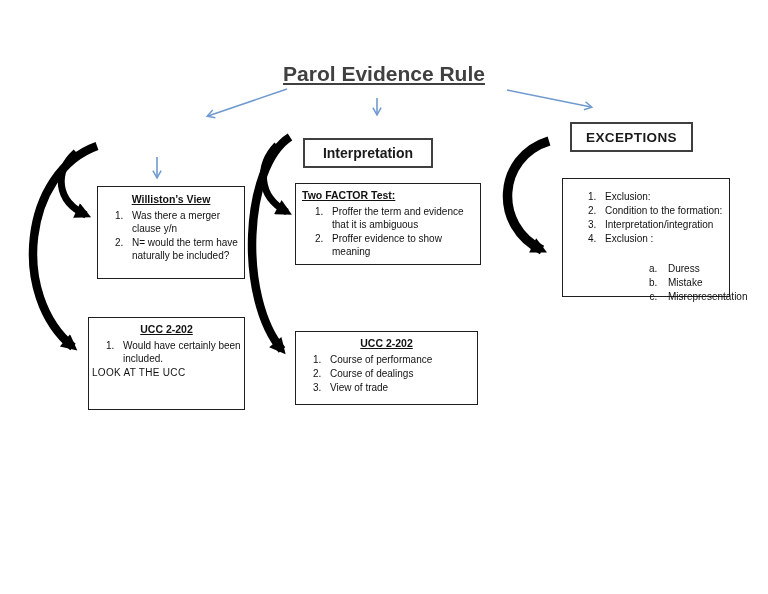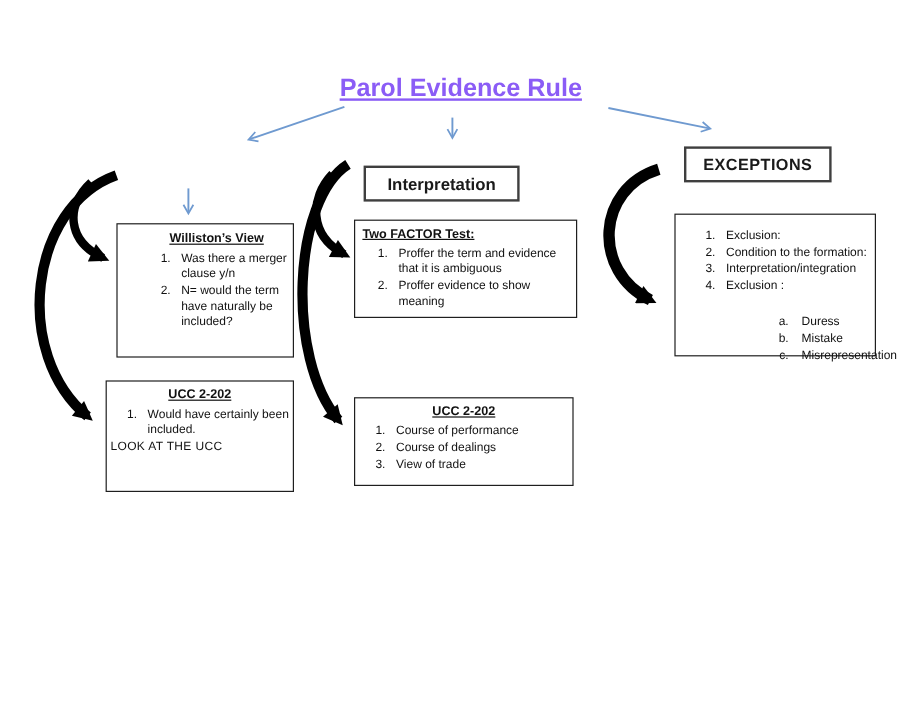--- a/index.html
+++ b/index.html
@@ -2,42 +2,42 @@
 <html><head>
 <meta charset="utf-8">
 <style>
   html,body { margin:0; padding:0; background:#fff; }
   .canvas {
     position:relative; width:768px; height:594px; background:#ffffff;
     font-family:"Liberation Sans", sans-serif; color:#1a1a1a; overflow:hidden;
   }
   .page-title {
     position:absolute; left:0; top:62px; width:768px; text-align:center;
-    font-size:21px; font-weight:bold; text-decoration:underline; color:#8b5cf6;
+    font-size:21px; font-weight:bold; text-decoration:underline; color:#404040;
   }
   svg.overlay { position:absolute; left:0; top:0; width:768px; height:594px; }
 
   .box { position:absolute; box-sizing:border-box; background:#fff; }
   .hdr {
     border:2px solid #3f3f3f; display:flex; align-items:center; justify-content:center;
     font-weight:bold; color:#1a1a1a; background:#fff;
   }
   #hdr-integration  { left:103px; top:127px; width:115px; height:29px; font-size:13.5px; }
   #hdr-interpretation { left:303px; top:138px; width:130px; height:30px; font-size:14px; }
   #hdr-exceptions   { left:570px; top:122px; width:123px; height:30px; font-size:13.5px; letter-spacing:0.4px; }
 
   .content { border:1.5px solid #1f1f1f; font-size:10px; line-height:1.3; color:#111; }
   .btitle-center { text-align:center; font-weight:bold; text-decoration:underline; font-size:10.5px; }
   .btitle-left   { text-align:left;  font-weight:bold; text-decoration:underline; font-size:10.5px; }
   ol.num { margin:2px 0 0 0; padding-left:28px; list-style:decimal; }
   ol.num li { padding-left:6px; margin-bottom:1px; }
   ol.sub { margin:17px; padding-left:80px; list-style:lower-alpha; }
   ol.sub li { padding-left:8px; margin-bottom:1px; }
 
-  #box-williston  { left:97px;  top:186px; width:148px; height:112px;  padding-top:6px;padding-left:19px; }
+  #box-williston  { left:97px;  top:186px; width:148px; height:93px;  padding-top:6px; }
   #box-twofactor  { left:295px; top:183px; width:186px; height:82px;  padding:5px 3px 0 6px; }
   #box-twofactor ol.num { padding-left:24px; }
   #box-exceptions { left:562px; top:178px; width:168px; height:119px; padding-top:9px; }
   #box-exceptions ol.num { padding-left:36px; }
   #box-ucc-left   { left:88px;  top:317px; width:157px; height:93px;  padding-top:5px; }
   #box-ucc-center { left:295px; top:331px; width:183px; height:74px;  padding-top:5px; }
   .ucc-note { margin:1px 0 0 3px; font-size:10px; letter-spacing:0.3px; }
 </style>
 </head>
 <body>

